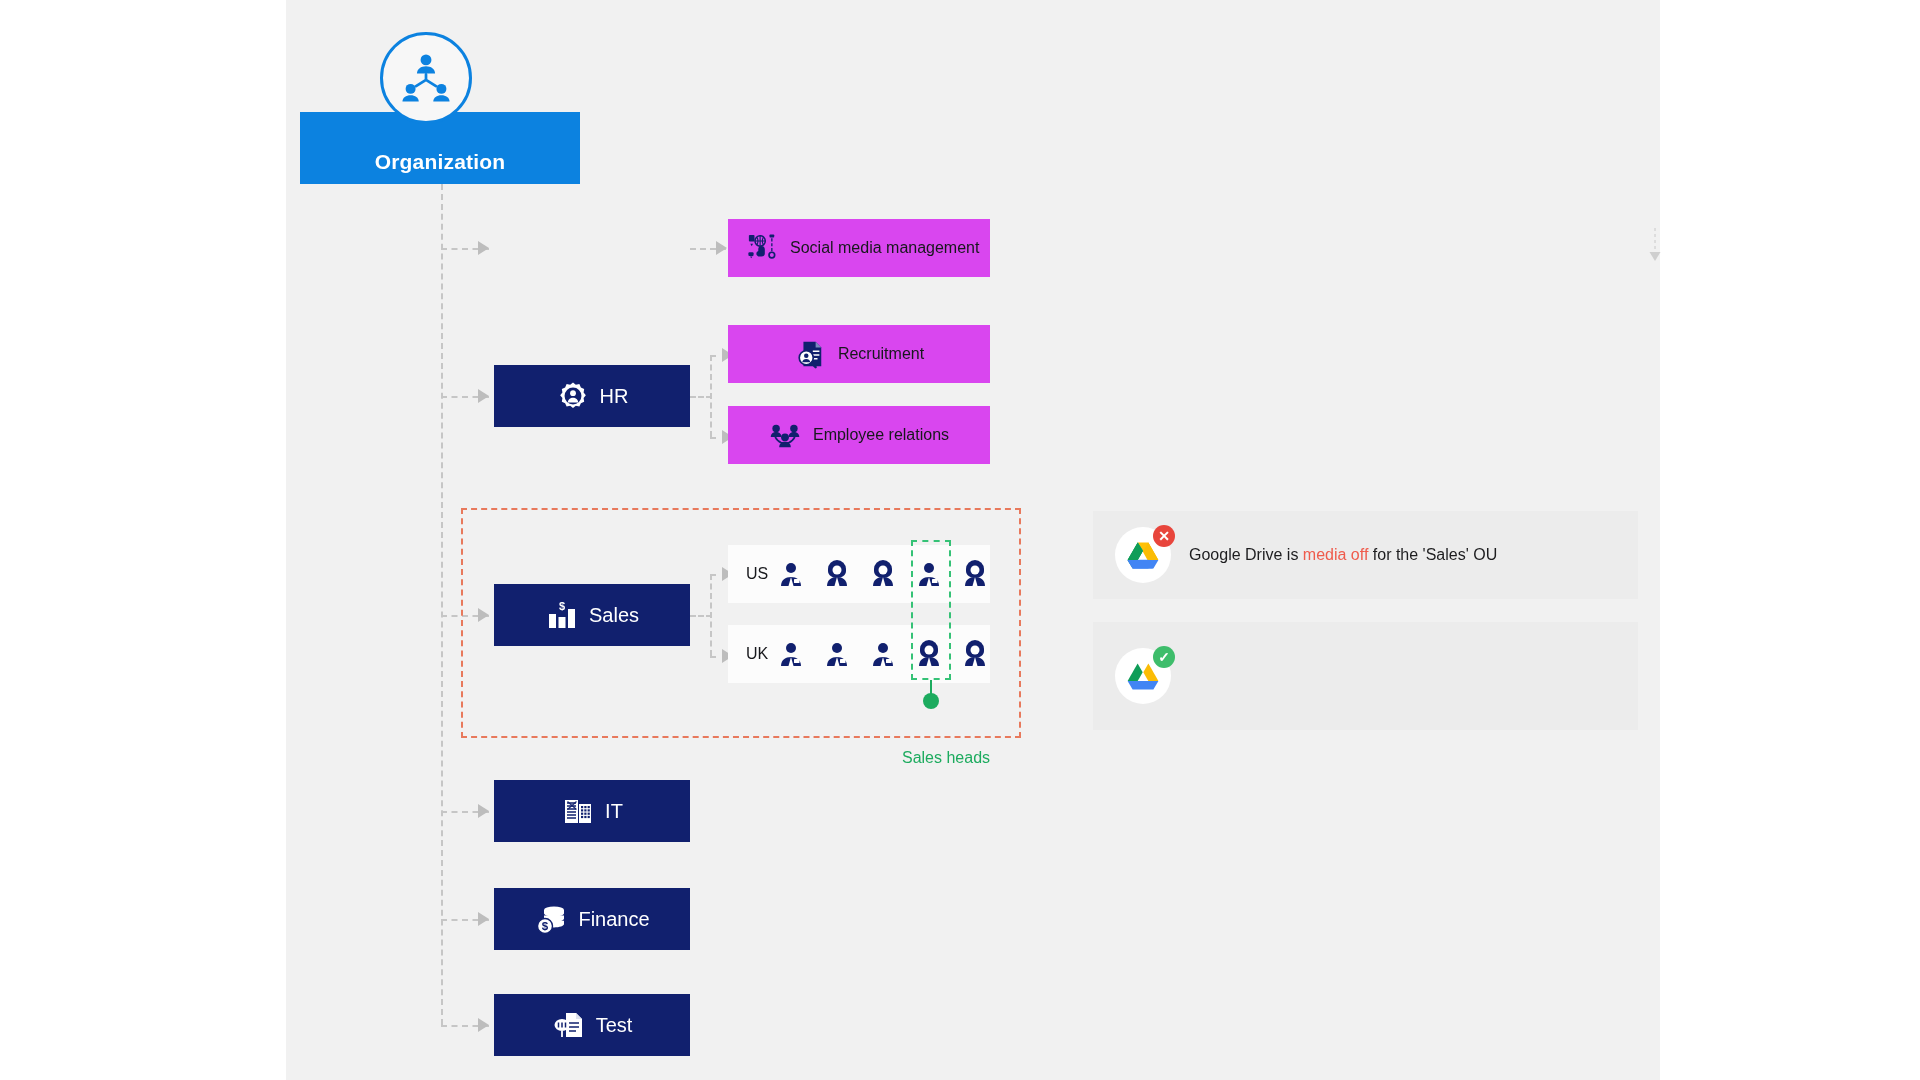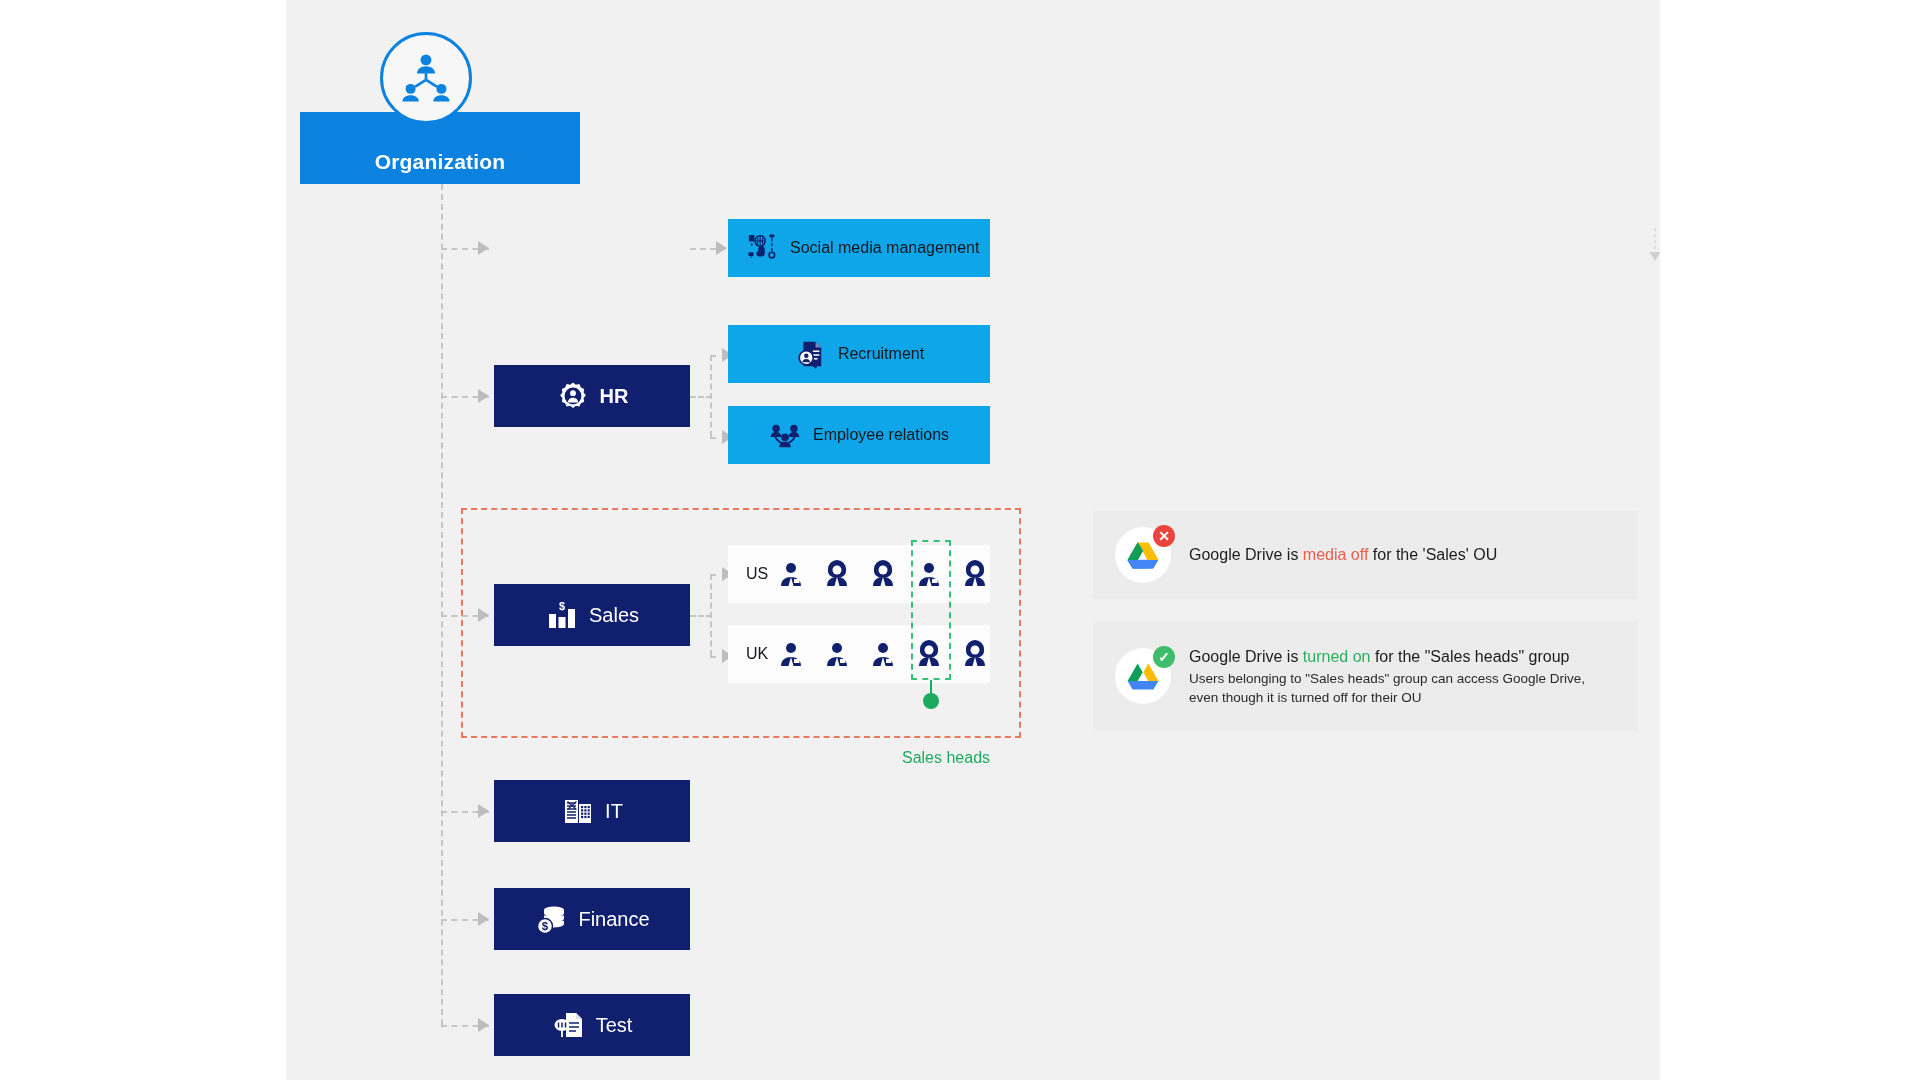--- a/index.html
+++ b/index.html
@@ -41,21 +41,21 @@
   .dept {
     position: absolute; width: 196px; height: 62px;
     background: #11206e;
     display: flex; align-items: center; justify-content: center; gap: 10px;
   }
   .dept .lbl { color:#ffffff; font-size: 20px; }
   .dept .ico { width: 34px; height: 34px; display:flex; align-items:center; justify-content:center; }
 
   
   .sub {
-    position: absolute; background: #0ea5e9; height: 58px;
+    position: absolute; background: #d946ef; height: 58px;
     display: flex; align-items: center; gap: 12px; padding-left: 18px;
   }
   .sub .lbl { color:#17181c; font-size: 16px; }
   .sub .ico { width: 32px; height: 32px; display:flex; align-items:center; justify-content:center; flex: 0 0 32px;}
 
   
   .region-row {
     position: absolute; background:#fcfcfc; height: 58px;
     display:flex; align-items:center; padding-left: 18px; gap: 0px;
   }
@@ -172,21 +172,21 @@
       <circle cx="15" cy="44" r="5.5" fill="#0c82e0"></circle>
       <path d="M6 58c0-4.5 4-7 9-7s9 2.5 9 7z" fill="#0c82e0"></path>
       <circle cx="49" cy="44" r="5.5" fill="#0c82e0"></circle>
       <path d="M40 58c0-4.5 4-7 9-7s9 2.5 9 7z" fill="#0c82e0"></path>
     </svg>
   </div>
 
   <div class="sales-dashed"></div>
 
 
-  <div class="dept" style="left:494px; top:365px;font-weight:bold;">
+  <div class="dept" style="left:494px; top:365px;">
     <span class="ico">
       <svg width="30" height="30" viewBox="0 0 32 32" aria-hidden="true">
         <path d="M16 1.5l3 2.4 3.8-.6 1.6 3.5 3.5 1.6-.6 3.8 2.4 3-2.4 3 .6 3.8-3.5 1.6-1.6 3.5-3.8-.6-3 2.4-3-2.4-3.8.6-1.6-3.5-3.5-1.6.6-3.8-2.4-3 2.4-3-.6-3.8 3.5-1.6 1.6-3.5 3.8.6z" fill="#fff"></path>
         <circle cx="16" cy="16" r="9" fill="#11206e"></circle>
         <circle cx="16" cy="13" r="3.1" fill="#fff"></circle>
         <path d="M10.5 23c0-3.3 2.6-5.2 5.5-5.2s5.5 1.9 5.5 5.2z" fill="#fff"></path>
       </svg>
     </span>
     <span class="lbl">HR</span>
   </div>
@@ -432,26 +432,20 @@
     <span class="badge-wrap">
       <span class="circle">
         <svg width="36" height="36" viewBox="0 0 36 36" aria-hidden="true">
           <path d="M12.6 5.5 2.6 23h10.1l5-8.7z" fill="#0f9d58"></path>
           <path d="M23.4 5.5 33.4 23H23.3l-5-8.7z" fill="#fbbc05"></path>
           <path d="M2.6 23h30.8l-5 8.6H7.6z" fill="#4285f4"></path>
         </svg>
       </span>
       <span class="status" style="background:#3ebd6b;">✓</span>
     </span>
-    <span>
-      <div class="c-text">
-        <span>Google Drive is </span><span class="on">turned on</span><span> for the "Sales heads" group</span>
-      </div>
-      <div class="c-sub" style="max-width:430px;">Users belonging to "Sales heads" group can access Google Drive, even though it is turned off for their OU</div>
-    </span>
   </div>
 
   <div class="scroll-hint">
     <svg width="14" height="38" viewBox="0 0 14 38" aria-hidden="true">
       <path d="M7 0v22" stroke="#d8d8d8" stroke-width="1.6" stroke-dasharray="3 3"></path>
       <path d="M1.5 24h11L7 33z" fill="#cfcfcf"></path>
     </svg>
   </div>
 </div>
 

